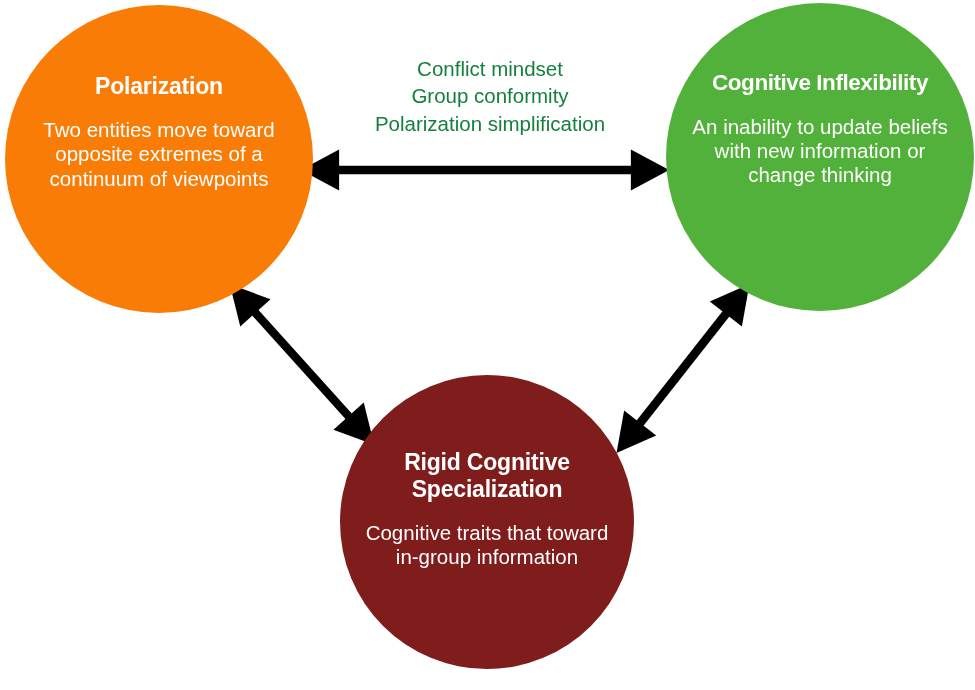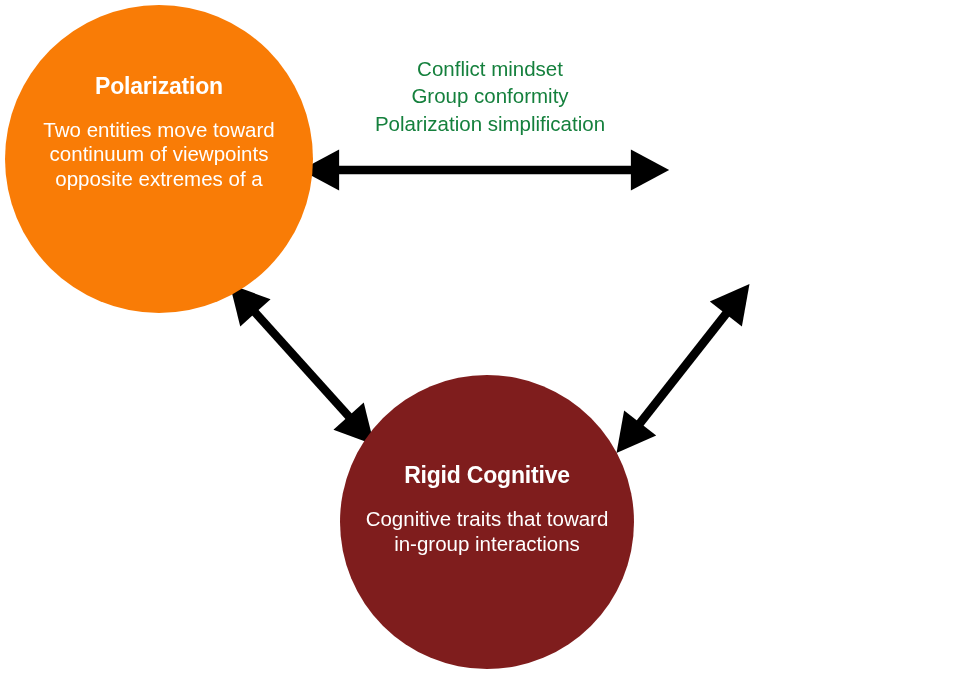--- a/index.html
+++ b/index.html
@@ -140,35 +140,46 @@
     <line x1="252" y1="309" x2="352" y2="420" stroke="#000000" stroke-width="8.5" marker-start="url(#head-start)" marker-end="url(#head-end)"></line>
 
     <line x1="729" y1="310" x2="637" y2="427" stroke="#000000" stroke-width="8.5" marker-start="url(#head-start)" marker-end="url(#head-end)"></line>
   </svg>
 
   <div class="node" id="node-polarization">
     <div class="node-inner">
       <div class="node-title">Polarization</div>
       <div class="node-desc">
         <div>Two entities move toward</div>
+        <div>opposite extremes of a</div>
         <div>continuum of viewpoints</div>
-        <div>opposite extremes of a</div>
       </div>
     </div>
   </div>
 
+  <div class="node" id="node-cognitive-inflexibility">
+    <div class="node-inner">
+      <div class="node-title">Cognitive Inflexibility</div>
+      <div class="node-desc">
+        <div>An inability to update beliefs</div>
+        <div>with new information or</div>
+        <div>change thinking</div>
+      </div>
+    </div>
+  </div>
 
   <div class="node" id="node-rigid-cognitive-specialization">
     <div class="node-inner">
       <div class="node-title">
         <div>Rigid Cognitive</div>
+        <div>Specialization</div>
       </div>
       <div class="node-desc">
         <div>Cognitive traits that toward</div>
-        <div>in-group interactions</div>
+        <div>in-group information</div>
       </div>
     </div>
   </div>
 
   <div id="edge-label-top">
     <div>Conflict mindset</div>
     <div>Group conformity</div>
     <div>Polarization simplification</div>
   </div>
 

